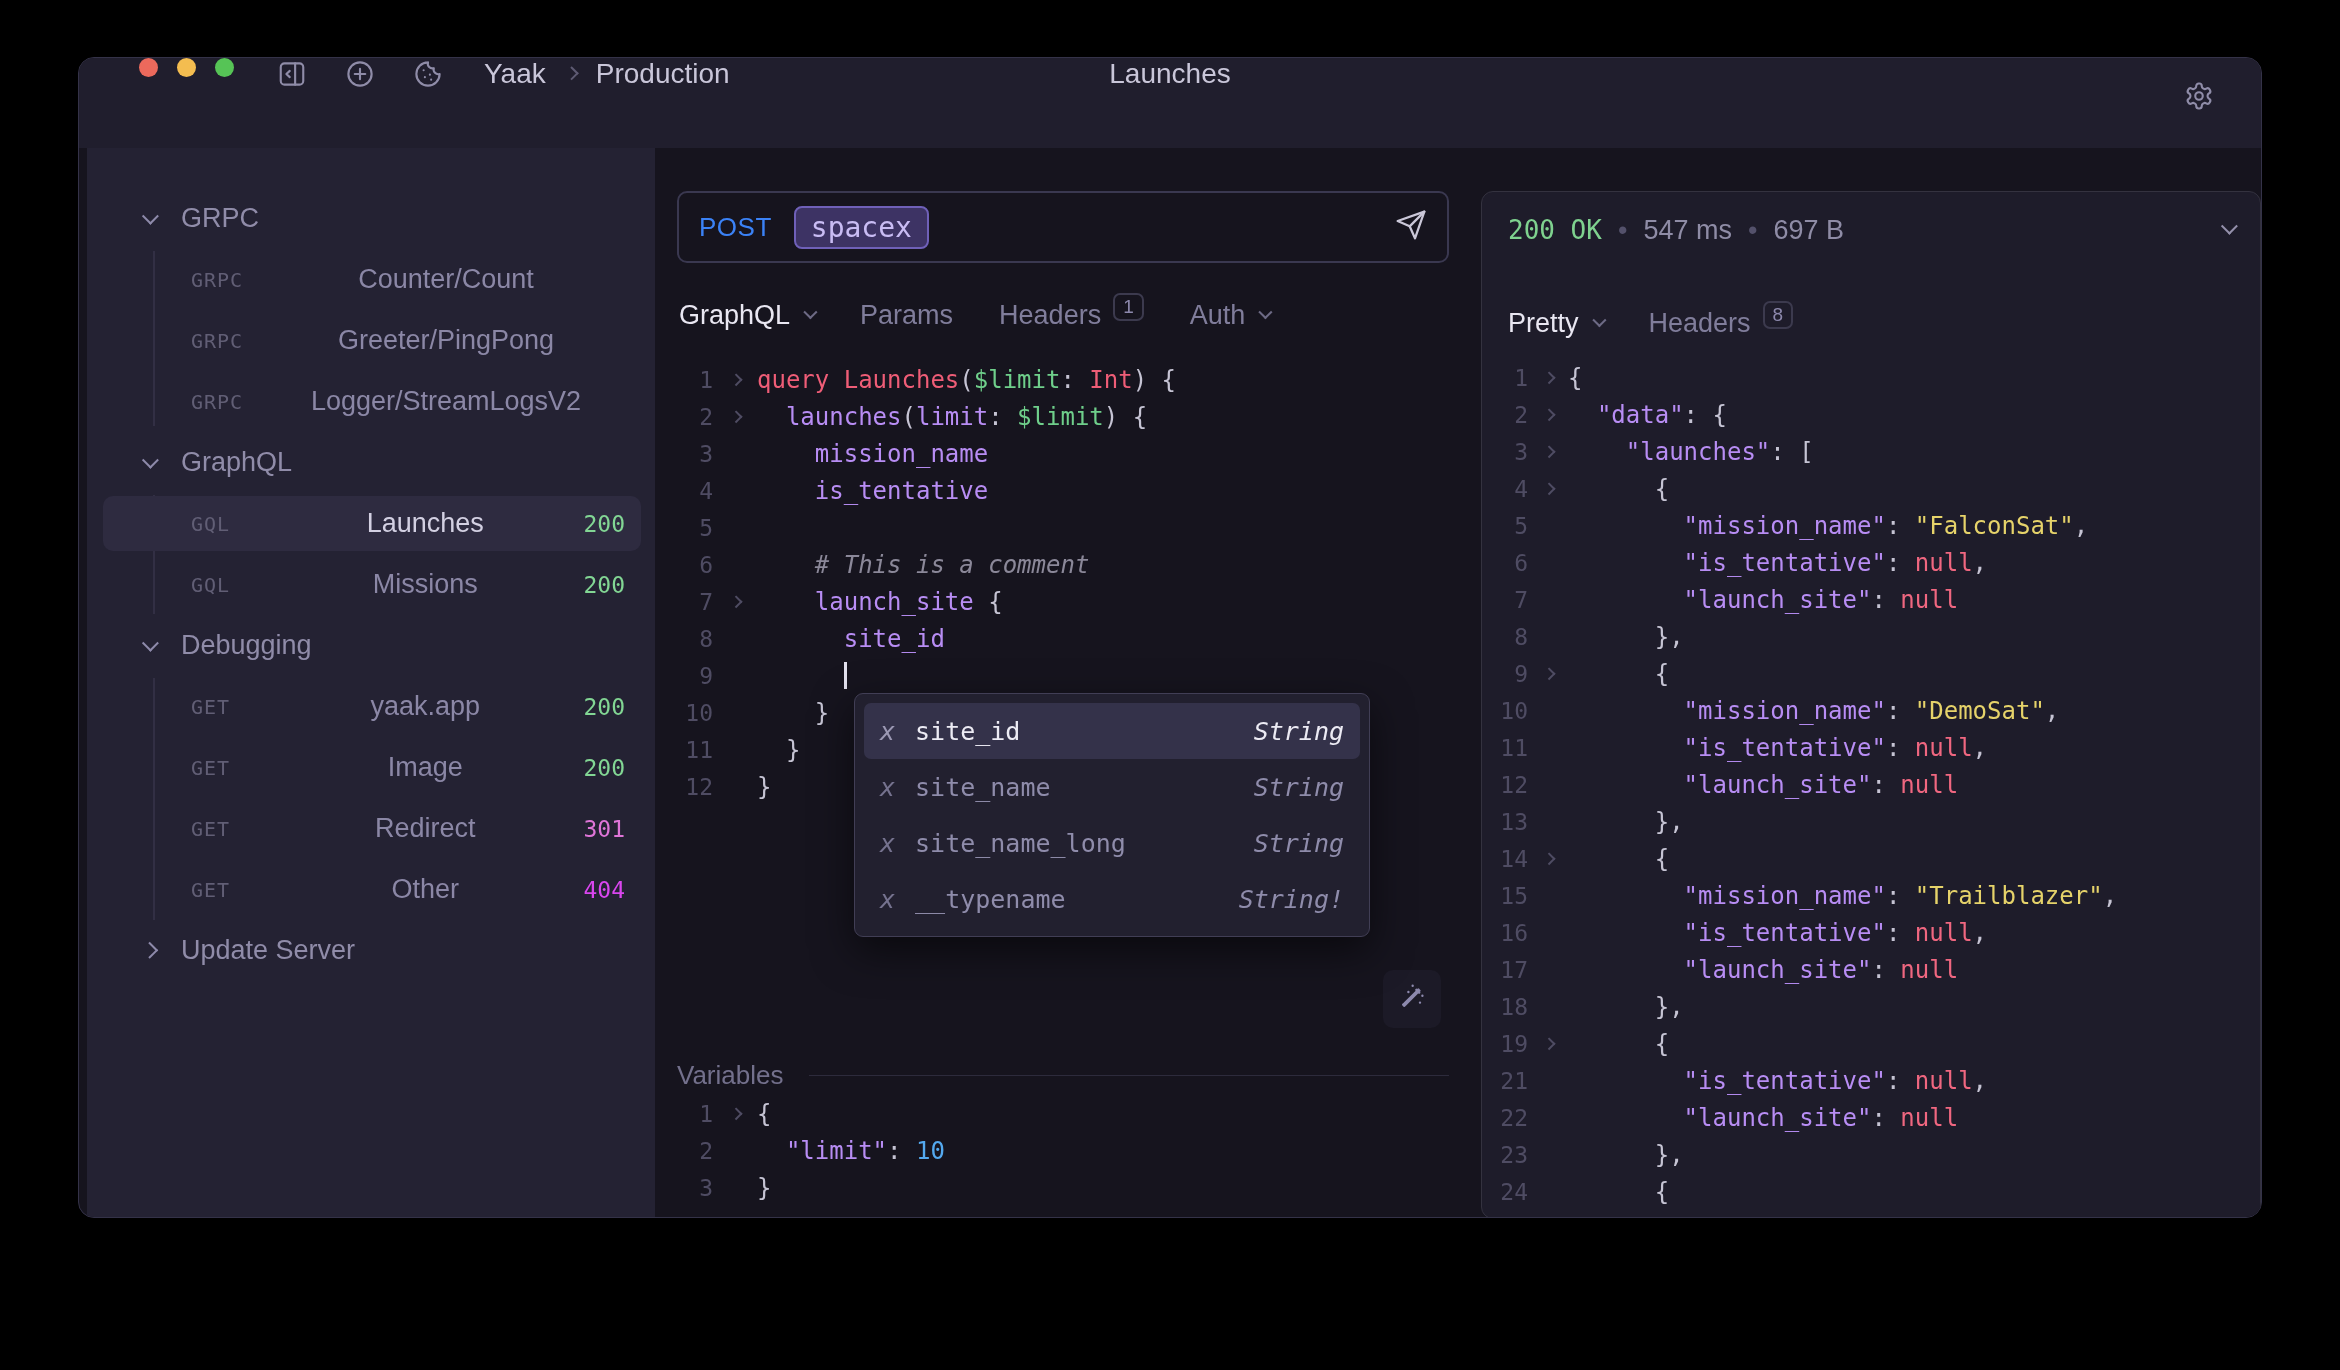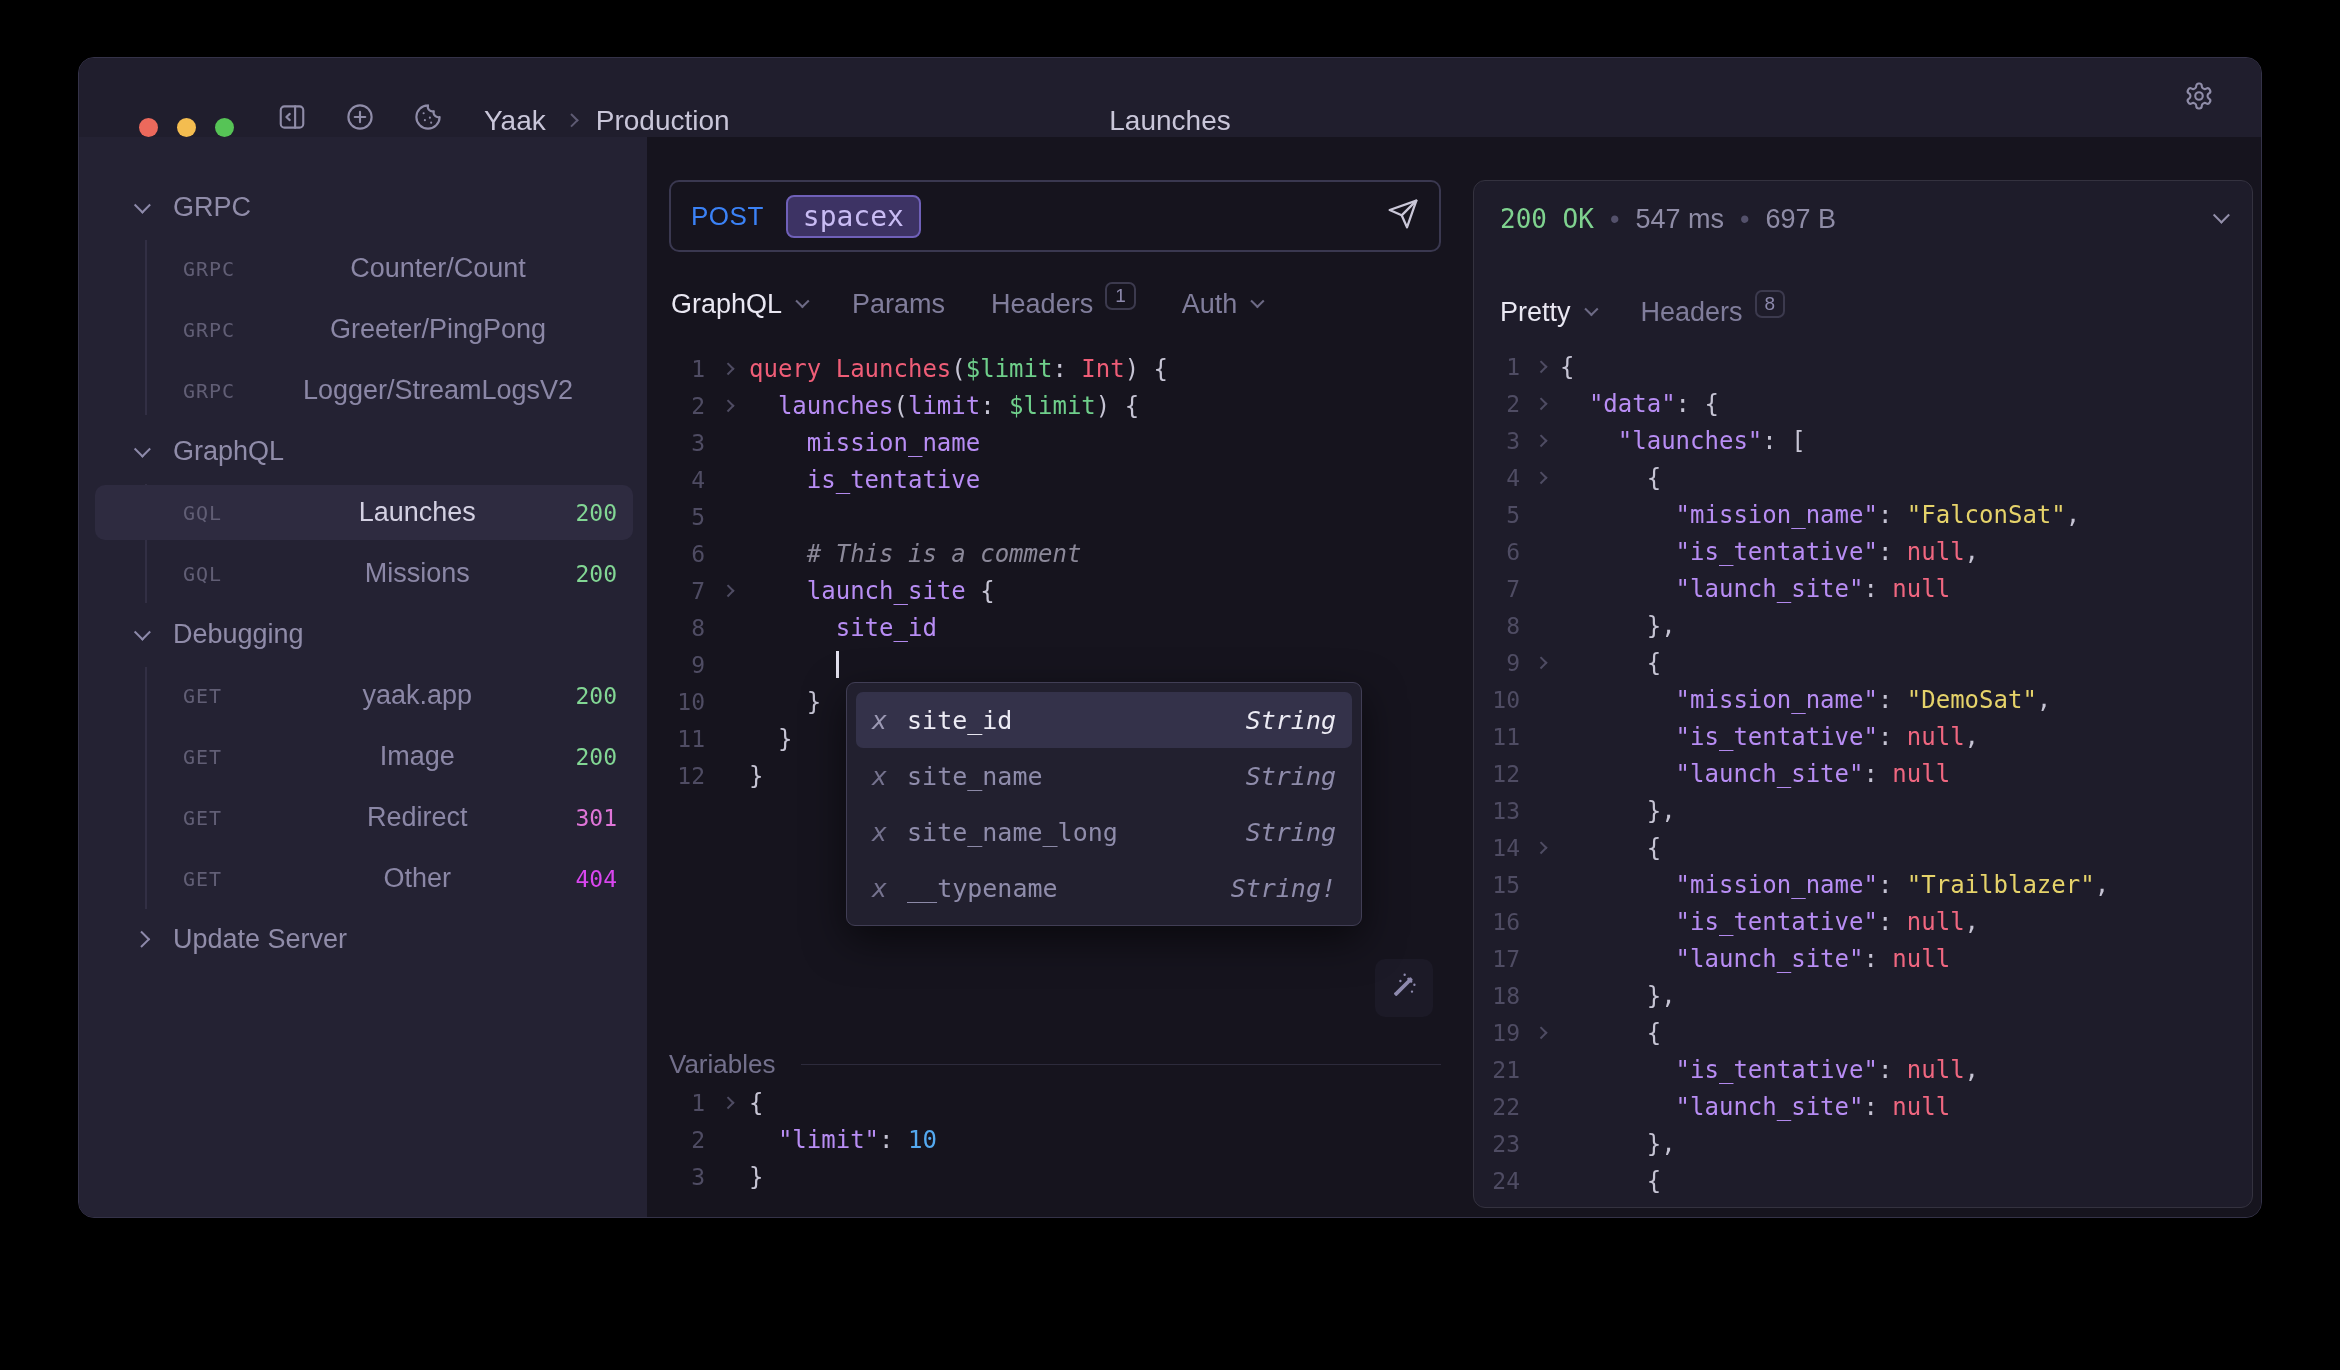--- a/index.html
+++ b/index.html
@@ -6,38 +6,38 @@
   body{width:2340px;height:1370px;background:#000;position:relative;
        font-family:"Liberation Sans",sans-serif;overflow:hidden;}
   .mono{font-family:"DejaVu Sans Mono",monospace;}
 
   
   .window{position:absolute;left:78px;top:57px;width:2184px;height:1161px;
           background:#16141e;border:1px solid #343248;border-radius:16px;
           box-sizing:border-box;overflow:hidden;}
 
   
-  .titlebar{height:79px;background:#201e2d;display:flex;align-items:flex-end;position:relative;}
+  .titlebar{height:90px;background:#201e2d;display:flex;align-items:flex-start;position:relative;}
   .lights{display:flex;gap:19px;margin-left:60px;}
   .light{width:19px;height:19px;border-radius:50%;}
   .tb-icons{display:flex;gap:32px;margin-left:40px;}
   .tb-btn{width:36px;height:36px;display:flex;align-items:center;justify-content:center;color:#8f8ca8;}
   .tb-btn svg{width:30px;height:30px;stroke:currentColor;fill:none;stroke-width:1.7;stroke-linecap:round;stroke-linejoin:round;}
   .crumbs{display:flex;align-items:center;gap:20px;margin-left:38px;font-size:28px;color:#c9c6d9;}
   .title-center{position:absolute;left:0;right:0;text-align:center;font-size:28px;color:#c9c6d9;pointer-events:none;}
   .gear{position:absolute;right:44px;top:22px;}
 
   
   .chv{display:inline-block;width:10px;height:10px;border-right:2.5px solid currentColor;border-bottom:2.5px solid currentColor;}
   .chv.down{transform:rotate(45deg) translate(-1px,-3px);}
   .chv.right{transform:rotate(-45deg) translate(1px,0);}
   .chv.sm{width:8px;height:8px;border-width:2px;}
 
   
-  .wbody{display:flex;height:1083px;}
+  .wbody{display:flex;height:1083px;margin-left:8px;}
   .sidebar{width:568px;background:#242233;position:relative;flex:none;}
   .main{flex:1;background:#16141e;position:relative;}
 
   
   .sb-rows{padding-top:40px;}
   .sb-row{height:61px;display:flex;align-items:center;font-size:27px;color:#8b87a6;position:relative;}
   .sb-row.folder{padding-left:56px;color:#908ca9;}
   .sb-chev{width:34px;display:flex;align-items:center;color:#8e8aab;}
   .sb-folder-label{margin-left:4px;}
   .sb-row.req{padding-left:104px;padding-right:30px;}

